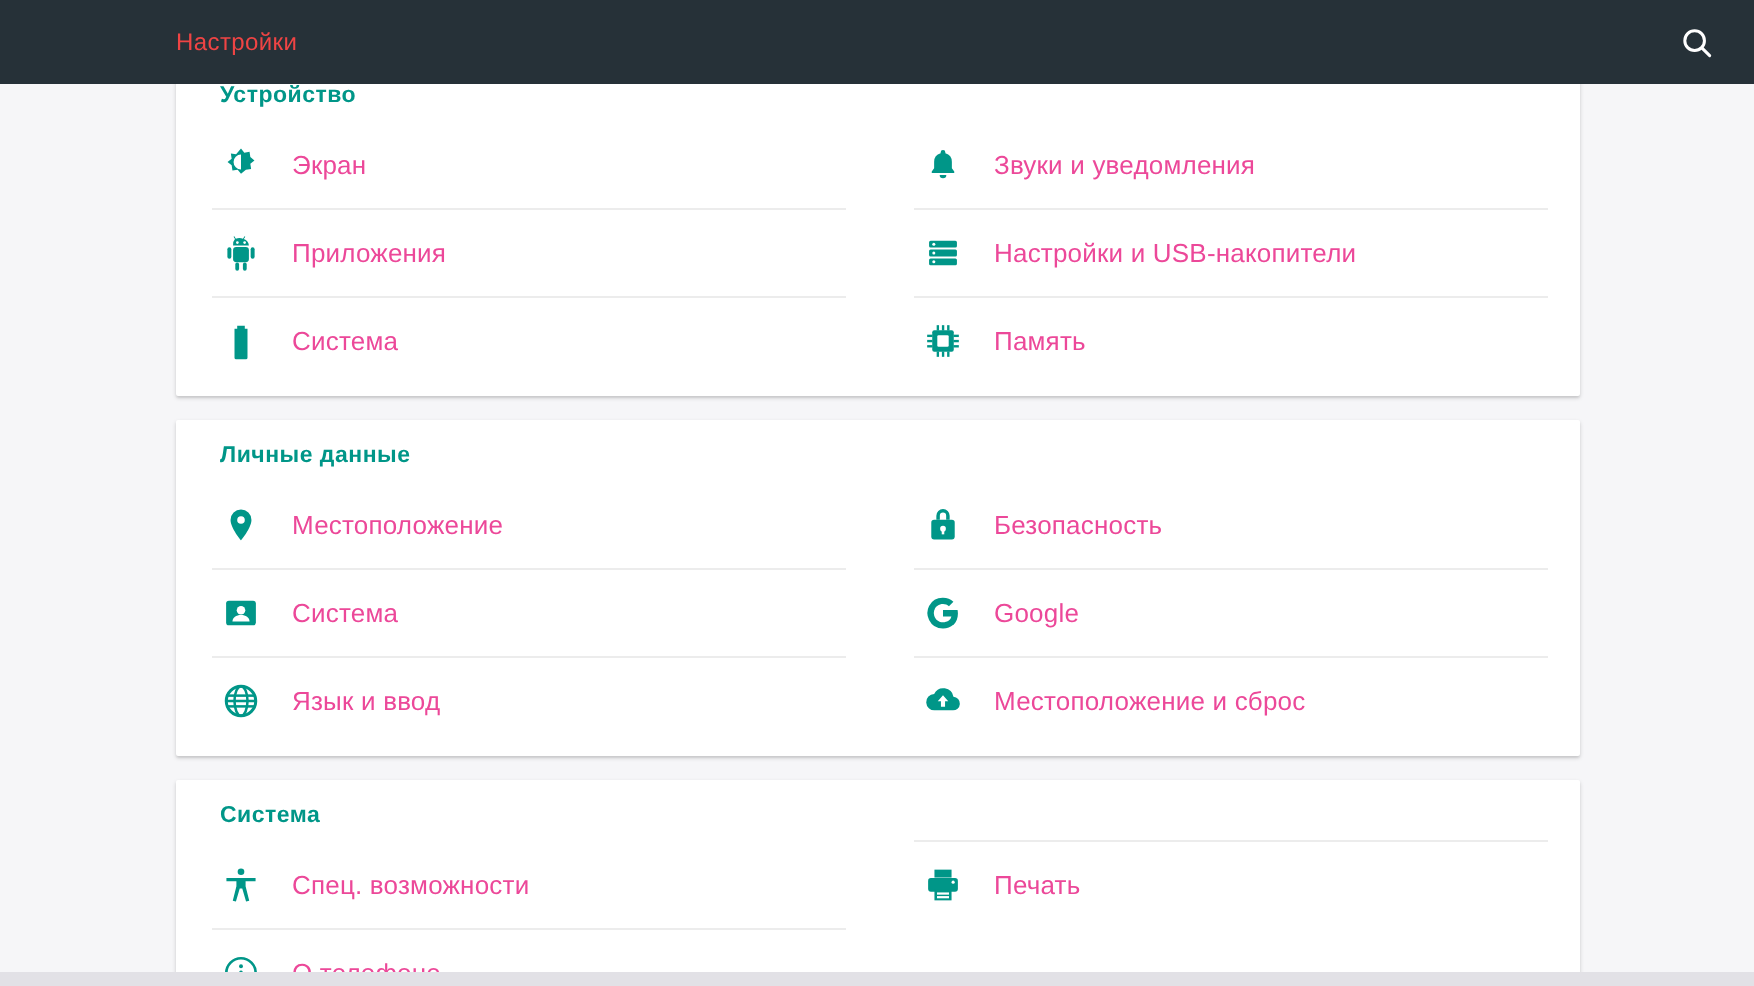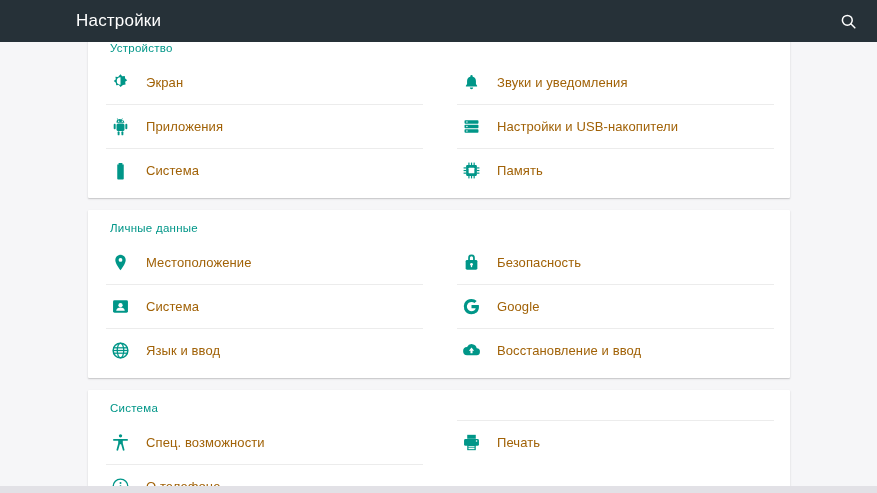--- a/index.html
+++ b/index.html
@@ -18,23 +18,23 @@
     position: absolute;
     left: 0; top: 0;
     width: 877px; height: 42px;
     background: #263138;
     display: flex;
     align-items: center;
     z-index: 10;
   }
   #appbar-title {
     position: absolute;
-    left: 76px;
-    color: #ffffff;
-    font-size: 17px;
+    left: 88px;
+    color: #ef4444;
+    font-size: 12px;
     letter-spacing: .2px;
     white-space: nowrap;
   }
   #search-btn {
     position: absolute;
     right: 14px;
     width: 30px; height: 30px;
     display: flex; align-items: center; justify-content: center;
     cursor: pointer;
   }
@@ -59,21 +59,21 @@
     position: relative;
     margin: 0 87px 12px 88px;
     background: #ffffff;
     box-shadow: 0 1px 2px rgba(0,0,0,.16), 0 1px 1px rgba(0,0,0,.06);
     border-radius: 1px;
     padding: 0 0 6px 0;
   }
   .card-header {
     color: #009688;
     font-size: 11.5px;
-    font-weight: normal;
+    font-weight: bold;
     letter-spacing: .25px;
     padding: 12px 0 6px 22px;
   }
   .rows {
     display: flex;
     flex-wrap: wrap;
   }
   .row {
     box-sizing: border-box;
     width: 50%;
@@ -94,21 +94,21 @@
     margin-left: 17px;
     display: flex;
     align-items: center;
     justify-content: center;
     flex: none;
   }
   .row .icon svg { display: block; }
   .row .label {
     margin-left: 11px;
     font-size: 13px;
-    color: #a16207;
+    color: #ec4899;
     white-space: nowrap;
     letter-spacing: .1px;
   }
 
   
   #bottom-strip {
     position: absolute;
     left: 0; bottom: 0;
     width: 877px; height: 7px;
     background: #e2e1e6;
@@ -277,21 +277,21 @@
             <span class="label">Язык и ввод</span>
           </div>
           <div class="row">
             <div class="divider"></div>
             <span class="icon">
               <svg width="19" height="19" viewBox="0 0 24 24">
                 <path d="M18.6 9.3a6.5 6.5 0 0 0-12.2-1.8A5.2 5.2 0 0 0 6.8 17.9h11.3a4.3 4.3 0 0 0 .5-8.6z" fill="#009688"></path>
                 <path d="M12 8.3l3.3 3.9h-2v3.4h-2.6v-3.4h-2z" fill="#ffffff"></path>
               </svg>
             </span>
-            <span class="label">Восстановление и ввод</span>
+            <span class="label">Местоположение и сброс</span>
           </div>
         </div>
       </div>
       <div class="card">
         <div class="card-header">Система</div>
         <div class="rows">
           <div class="row no-divider">
             <span class="icon">
               <svg width="19" height="19" viewBox="0 0 24 24">
                 <circle cx="12" cy="3.6" r="2.1" fill="#009688"></circle>

